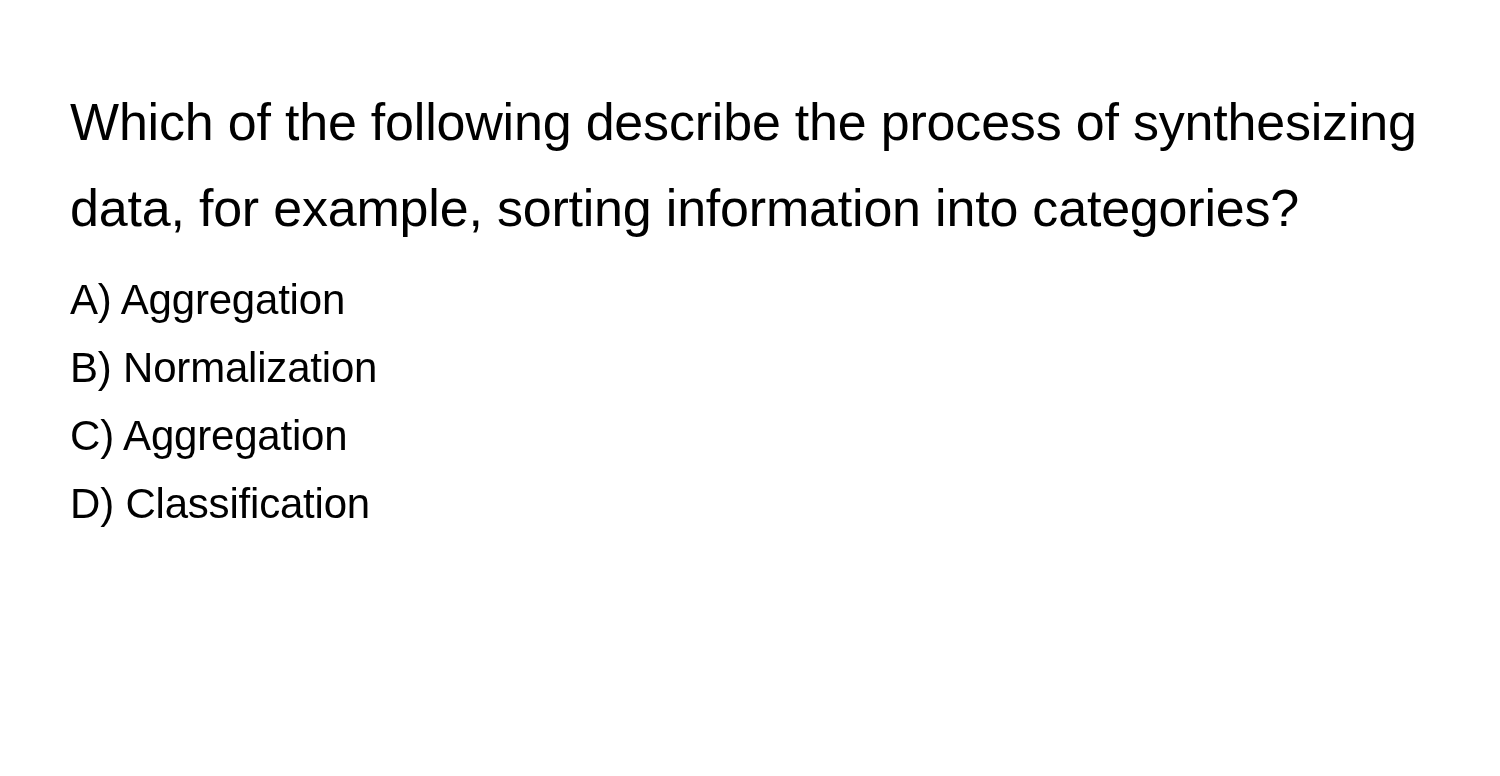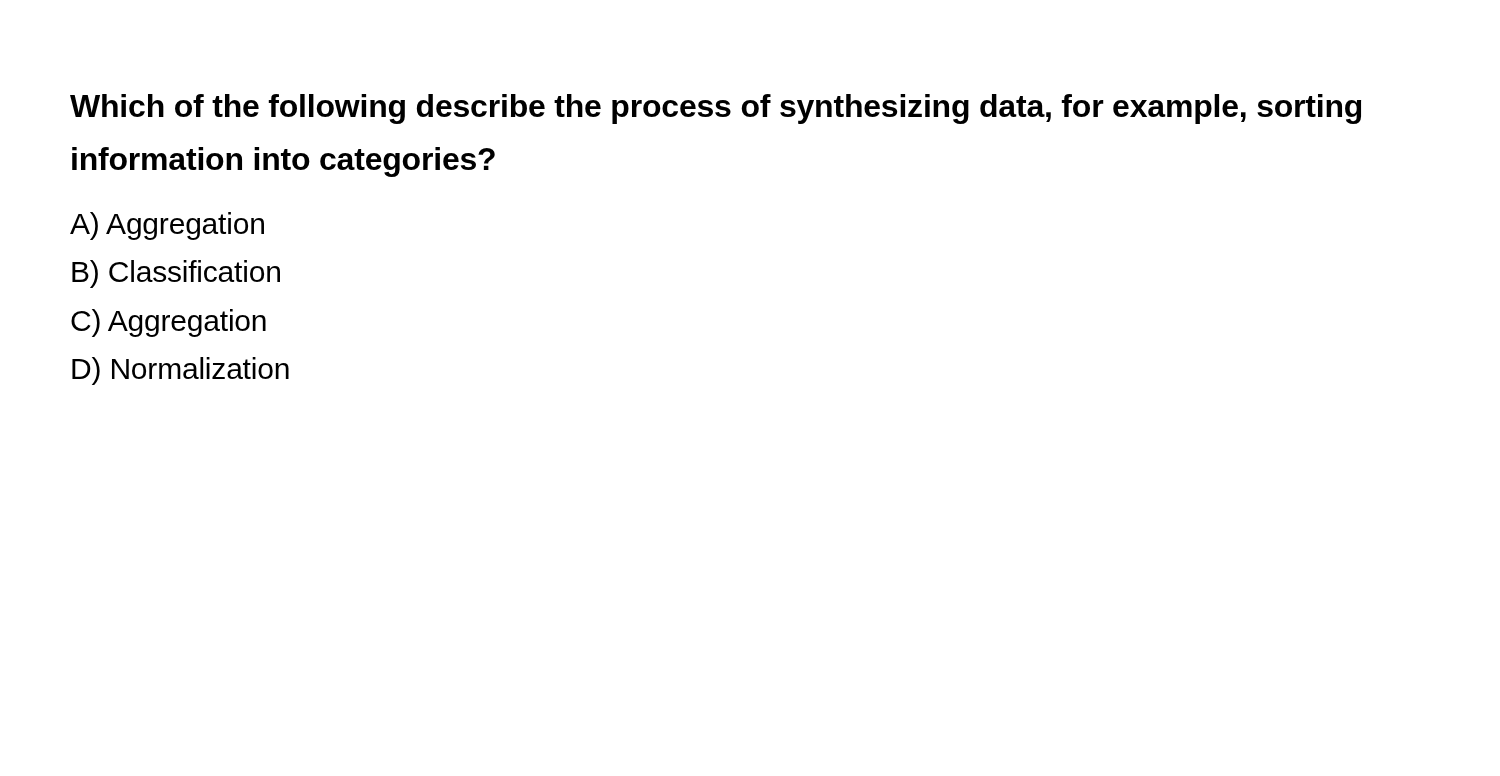--- a/index.html
+++ b/index.html
@@ -9,40 +9,40 @@
     }
     body {
       width: 1500px;
       height: 776px;
       background: #ffffff;
       font-family: -apple-system, BlinkMacSystemFont, "Segoe UI", Helvetica, Arial, sans-serif;
       color: #000000;
       padding: 80px 70px;
     }
     .question-text {
-      font-size: 32px;
+      font-size: 52px;
       line-height: 1.65;
-      font-weight: 700;
+      font-weight: 400;
       margin-bottom: 14px;
       letter-spacing: -0.2px;
     }
     .options {
       display: flex;
       flex-direction: column;
     }
     .option {
-      font-size: 30px;
+      font-size: 42px;
       line-height: 1.62;
       font-weight: 400;
       letter-spacing: -0.2px;
     }
   </style>
 </head>
 <body>
 
 <div class="question-text">Which of the following describe the process of synthesizing data, for example, sorting information into categories?</div>
 
 <div class="options">
   <div class="option">A) Aggregation</div>
-  <div class="option">B) Classification</div>
+  <div class="option">B) Normalization</div>
   <div class="option">C) Aggregation</div>
-  <div class="option">D) Normalization</div>
+  <div class="option">D) Classification</div>
 </div>
 
 </body></html>

